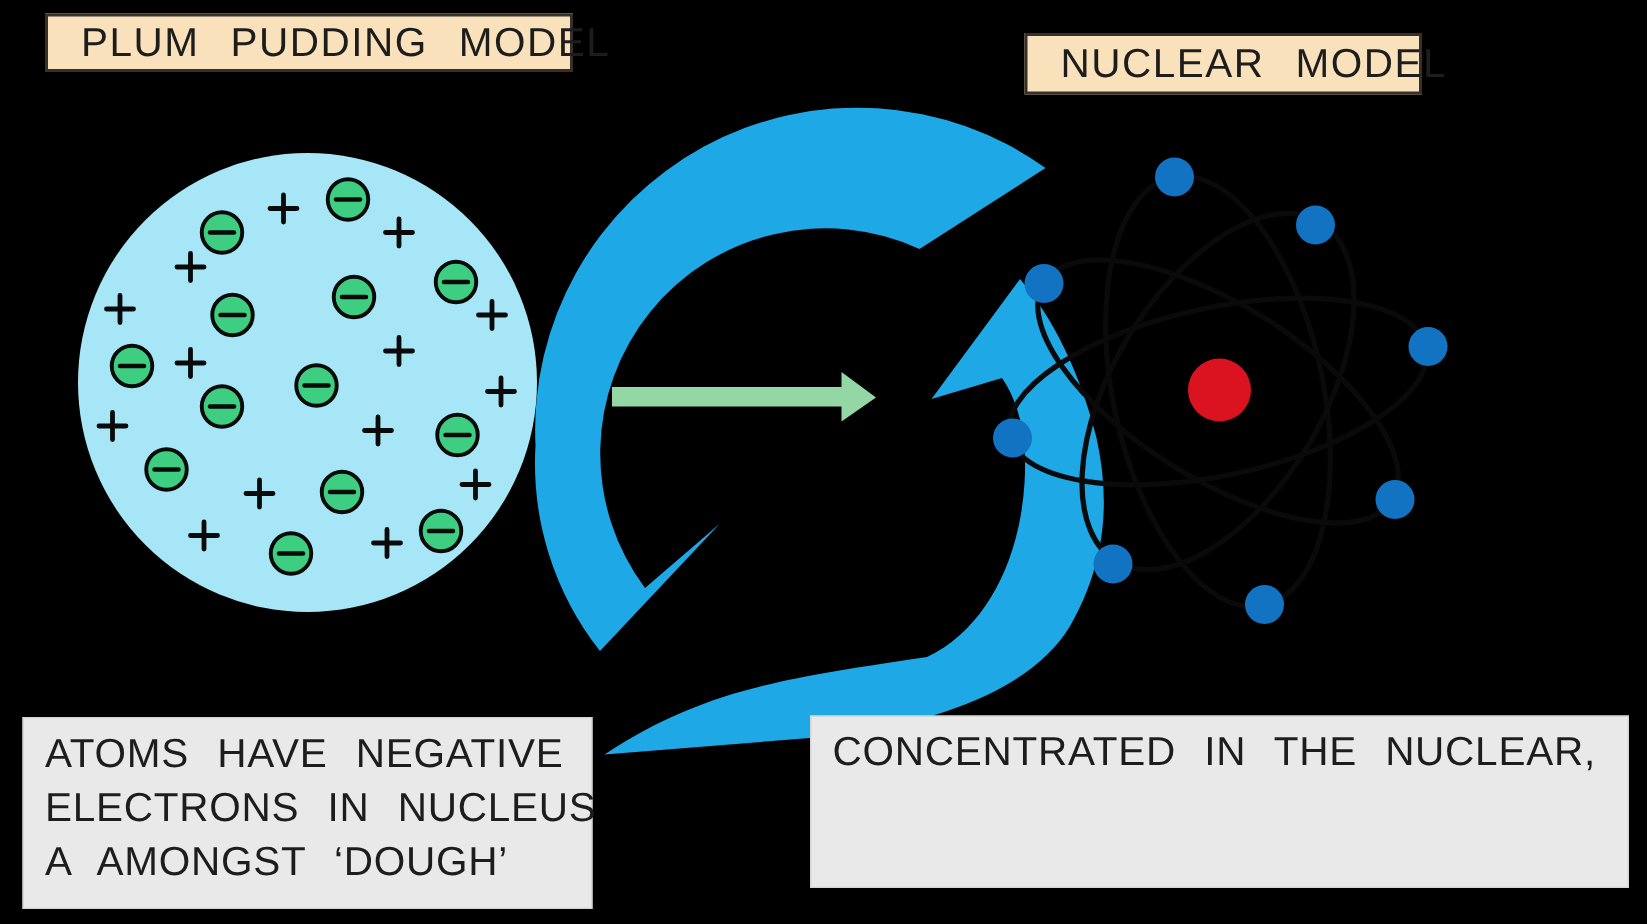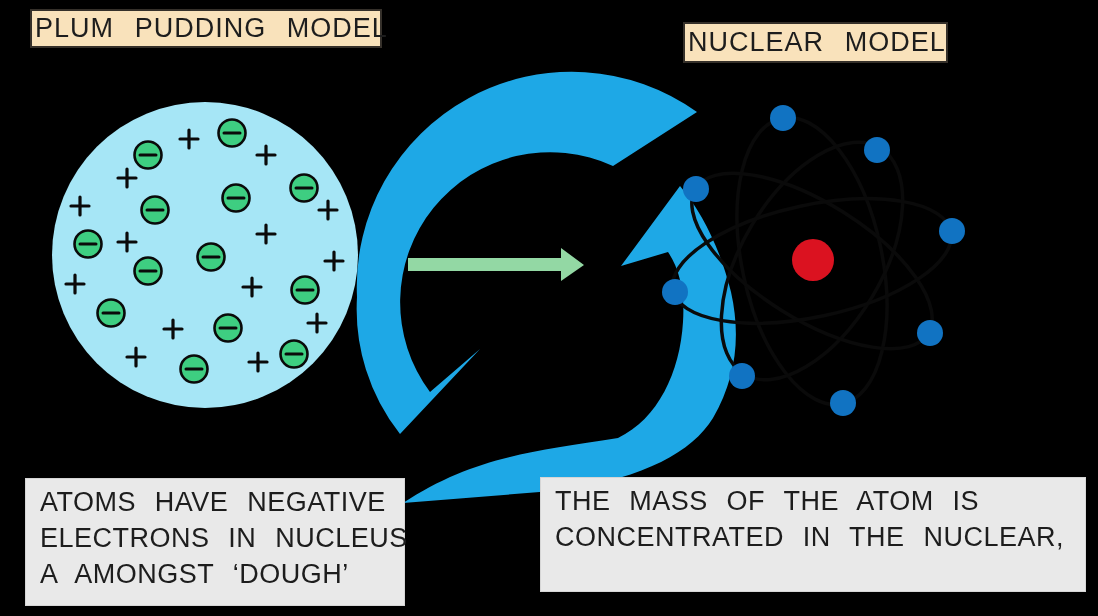--- a/index.html
+++ b/index.html
@@ -19,32 +19,32 @@
   }
   html,body{margin:0;padding:0;background:var(--bg);}
   #canvas{
     position:relative;width:1098px;height:616px;background:var(--bg);
     overflow:hidden;font-family:"Liberation Sans", sans-serif;color:var(--ink);
   }
   #diagram-svg{position:absolute;left:0;top:0;z-index:1;}
   .title-box{
     position:absolute;z-index:3;background:var(--label-box);
     border:2px solid var(--label-border);box-sizing:border-box;
-    display:flex;align-items:center;padding-left:3px;
+    display:flex;align-items:center;padding-left:22px;
     font-size:27px;letter-spacing:1px;word-spacing:0.45em;white-space:nowrap;
   }
   #plum-title{left:30px;top:9px;width:352px;height:39px;}
   #nuclear-title{left:683px;top:22px;width:265px;height:41px;}
   .caption-box{
     position:absolute;z-index:2;background:var(--caption-box);
     border:1px solid var(--caption-border);box-sizing:border-box;
     padding:5px 0 0 14px;font-size:27px;letter-spacing:0.5px;word-spacing:0.4em;
     line-height:36px;white-space:nowrap;
   }
-  #plum-caption{left:25px;top:478px;width:380px;height:128px;}
+  #plum-caption{left:15px;top:478px;width:380px;height:128px;}
   #nuclear-caption{left:540px;top:477px;width:546px;height:115px;}
   .dough{fill:var(--dough);}
   .pe{fill:var(--electron-green);stroke:var(--line-black);stroke-width:2.6;}
   .minus{stroke:var(--line-black);stroke-width:3;stroke-linecap:round;}
   .plus{stroke:var(--line-black);stroke-width:3.2;fill:none;stroke-linecap:round;}
   .cyc{fill:var(--cycle-blue);}
   .orbit{fill:none;stroke:var(--line-black);stroke-width:3.5;}
   .ne{fill:var(--nuclear-electron);}
   .nuc{fill:var(--nucleus-red);}
   .garrow{fill:var(--arrow-green);}
@@ -160,17 +160,16 @@
   <div class="title-box" id="nuclear-title">
     <span>NUCLEAR MODEL</span>
   </div>
 
   <div class="caption-box" id="plum-caption">
     <div>ATOMS HAVE NEGATIVE</div>
     <div>ELECTRONS IN NUCLEUS</div>
     <div>A AMONGST ‘DOUGH’</div>
   </div>
   <div class="caption-box" id="nuclear-caption">
-    <div>THE MASS OF THE ATOM IS</div>
     <div>CONCENTRATED IN THE NUCLEAR,</div>
   </div>
 
 </div>
 
 </body></html>

